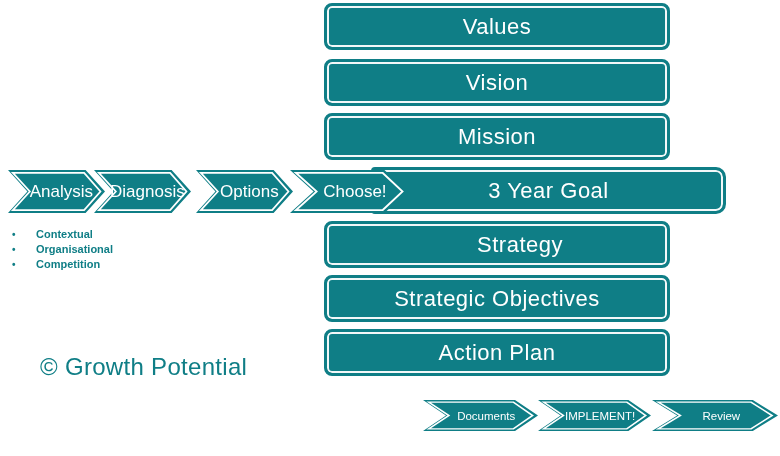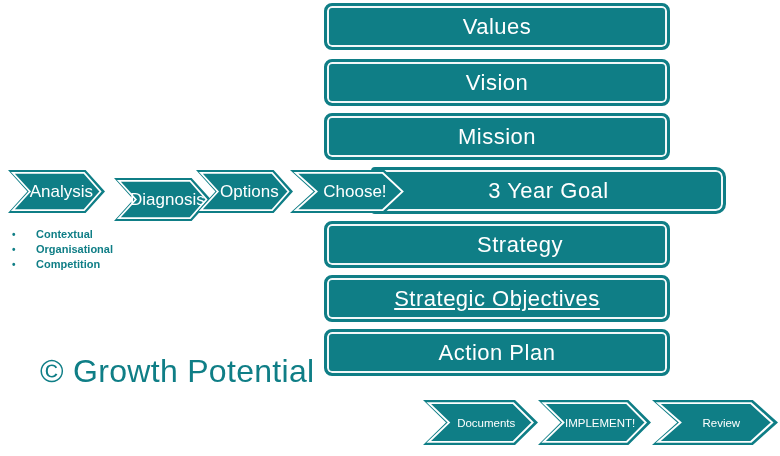--- a/index.html
+++ b/index.html
@@ -25,63 +25,63 @@
     display:flex; align-items:center; justify-content:center;
     color:#ffffff;
     font-size:22px;
     letter-spacing:.5px;
   }
   .sbox-0 { top:3px; }
   .sbox-1 { top:59px; }
   .sbox-2 { top:113px; }
   .sbox-3 { top:167px; left:371px; width:355px; border-radius:4px 10px 10px 4px; }
   .sbox-4 { top:221px;padding-left:46px; }
-  .sbox-5 { top:275px;text-decoration:underline; }
+  .sbox-5 { top:275px; }
   .sbox-6 { top:329px; }
 
   
   .chev { position:absolute; }
   .chev svg { position:absolute; inset:0; width:100%; height:100%; display:block; }
   .chev-fill { fill:var(--accent); stroke:none; }
   .chev-line { fill:none; stroke:#ffffff; stroke-width:1.8; }
   .chev-label {
     position:absolute; inset:0;
     display:flex; align-items:center; justify-content:center;
     padding-left:13%; padding-right:3%;
     color:#ffffff;
     white-space:nowrap;
   }
   .flow-left .chev { top:170px; width:97px; height:43px; }
   .flow-left .chev-label { font-size:17px; }
   .chev-a0 { left:8px; }
-  .chev-a1 { left:114px;margin-top:8px; }
+  .chev-a1 { left:94px; }
   .chev-a2 { left:196px; }
   .chev-a3 { left:290px; width:118px !important; }
 
-  .flow-bottom .chev { top:400px; height:45px; }
+  .flow-bottom .chev { top:400px; height:31px; }
   .flow-bottom .chev-label { font-size:11.5px; }
   .chev-b0 { left:423px; width:115px; }
   .chev-b1 { left:538px; width:113px; }
   .chev-b2 { left:652px; width:126px; }
 
   
   .bullets {
     position:absolute; left:12px; top:227px;
     list-style:none;
     color:var(--accent);
     font-size:11px; font-weight:600;
   }
   .bullets li { display:flex; align-items:baseline; line-height:14px; }
   .bullets .dot { width:24px; font-size:10px; }
 
   
   .copyright {
     position:absolute; left:40px; top:353px;
     color:var(--accent);
-    font-size:32px;
+    font-size:24px;
     letter-spacing:.3px;
   }
 </style>
 </head>
 <body>
 
 <div class="canvas">
 
   <div>
     <div class="sbox sbox-0">

